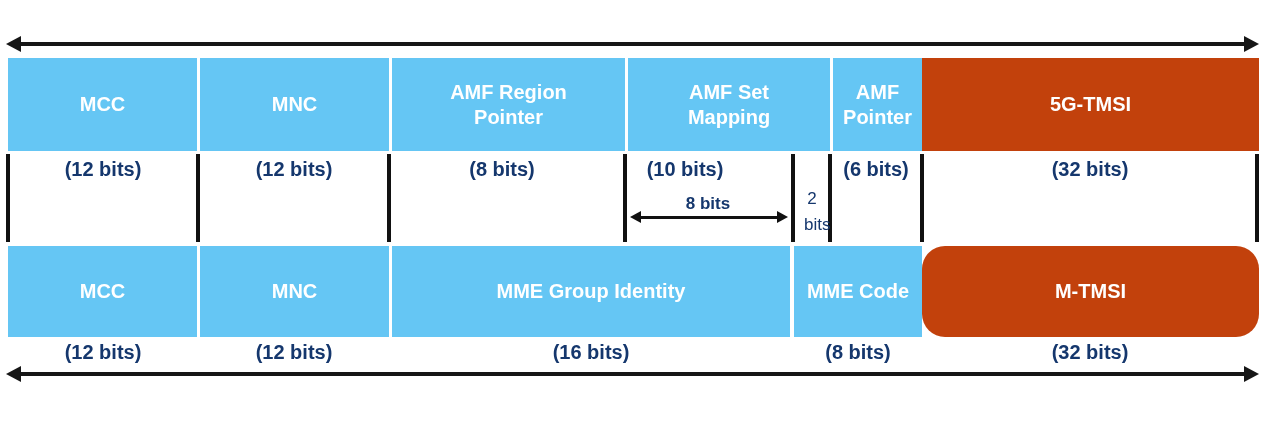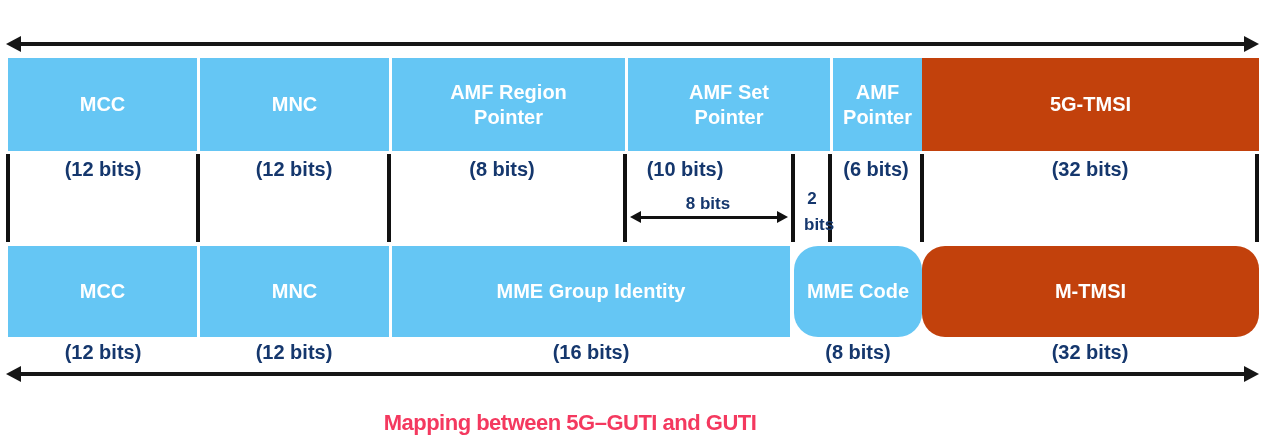--- a/index.html
+++ b/index.html
@@ -39,41 +39,41 @@
   .botrow .block { top:246px; height:91px; }
   .b-mcc5  { left:8px;   width:189px; }
   .b-mnc5  { left:200px; width:189px; }
   .b-amfr  { left:392px; width:233px; }
   .b-amfs  { left:628px; width:202px; }
   .b-amfp  { left:833px; width:89px;  }
   .b-5gt   { left:922px; width:337px; }
   .b-mcc4  { left:8px;   width:189px; }
   .b-mnc4  { left:200px; width:189px; }
   .b-mmeg  { left:392px; width:398px; }
-  .b-mmec  { left:794px; width:128px;border-radius:24px; }
+  .b-mmec  { left:794px; width:128px; }
   .b-mt    { left:922px; width:337px;border-radius:23px; }
   .wrap140 span { display:inline-block; max-width:140px; }
   .wrap120 span { display:inline-block; max-width:120px; }
   .wrap80  span { display:inline-block; max-width:80px;  }
   
   .vline { position:absolute; top:154px; height:88px; width:4px; background:#111111; }
   .vx0 { left:6px; }   .vx1 { left:196px; } .vx2 { left:387px; } .vx3 { left:623px; }
   .vx4 { left:791px; } .vx5 { left:828px; } .vx6 { left:920px; } .vx7 { left:1255px; }
   .bits {
     position:absolute; transform:translateX(-50%);
     font-size:20px; font-weight:bold; color:#15376D; white-space:nowrap;
   }
   .r1 { top:158px; }
   .r2 { top:341px; }
   .c103 { left:103px; } .c294 { left:294px; } .c502 { left:502px; } .c712 { left:685px; }
   .c876 { left:876px; } .c1090 { left:1090px; } .c591 { left:591px; } .c858 { left:858px; }
   .sub-label { position:absolute; top:194px; left:708px; transform:translateX(-50%);
     font-size:17px; font-weight:bold; color:#15376D; white-space:nowrap; }
   .two-bits { position:absolute; top:186px; left:812px; transform:translateX(-50%);
-    width:16px; text-align:center; font-size:17px; font-weight:bold; color:#15376D; line-height:1.5; }
+    width:16px; text-align:center; font-size:17px; font-weight:normal; color:#15376D; line-height:1.5; }
   .sarrow { position:absolute; top:211px; left:630px; width:158px; height:12px; }
   .sarrow .bar { position:absolute; left:7px; right:7px; top:5px; height:2.5px; background:#111111; }
   .sarrow .head-l { position:absolute; left:0; top:0; width:0; height:0;
     border-top:6px solid transparent; border-bottom:6px solid transparent; border-right:11px solid #111111; }
   .sarrow .head-r { position:absolute; right:0; top:0; width:0; height:0;
     border-top:6px solid transparent; border-bottom:6px solid transparent; border-left:11px solid #111111; }
 </style>
 </head>
 <body>
 
@@ -89,21 +89,21 @@
     <div class="block b-mcc5">
         <span>MCC</span>
       </div>
     <div class="block b-mnc5">
         <span>MNC</span>
       </div>
     <div class="block b-amfr wrap140">
         <span>AMF Region Pointer</span>
       </div>
     <div class="block b-amfs wrap120">
-        <span>AMF Set Pointer</span>
+        <span>AMF Set Mapping</span>
       </div>
     <div class="block b-amfp wrap80">
         <span>AMF Pointer</span>
       </div>
     <div class="block b-5gt red">
         <span>5G-TMSI</span>
       </div>
   </div>
 
   <div>
@@ -154,15 +154,14 @@
   <div class="bits r2 c294">(12 bits)</div>
   <div class="bits r2 c591">(16 bits)</div>
   <div class="bits r2 c858">(8 bits)</div>
   <div class="bits r2 c1090">(32 bits)</div>
 
   <div class="harrow harrow-bottom">
     <div class="head-l"></div>
     <div class="bar"></div>
     <div class="head-r"></div>
   </div>
-  <div class="caption">Mapping between 5G–GUTI and GUTI</div>
 
 </div>
 
 </body></html>

